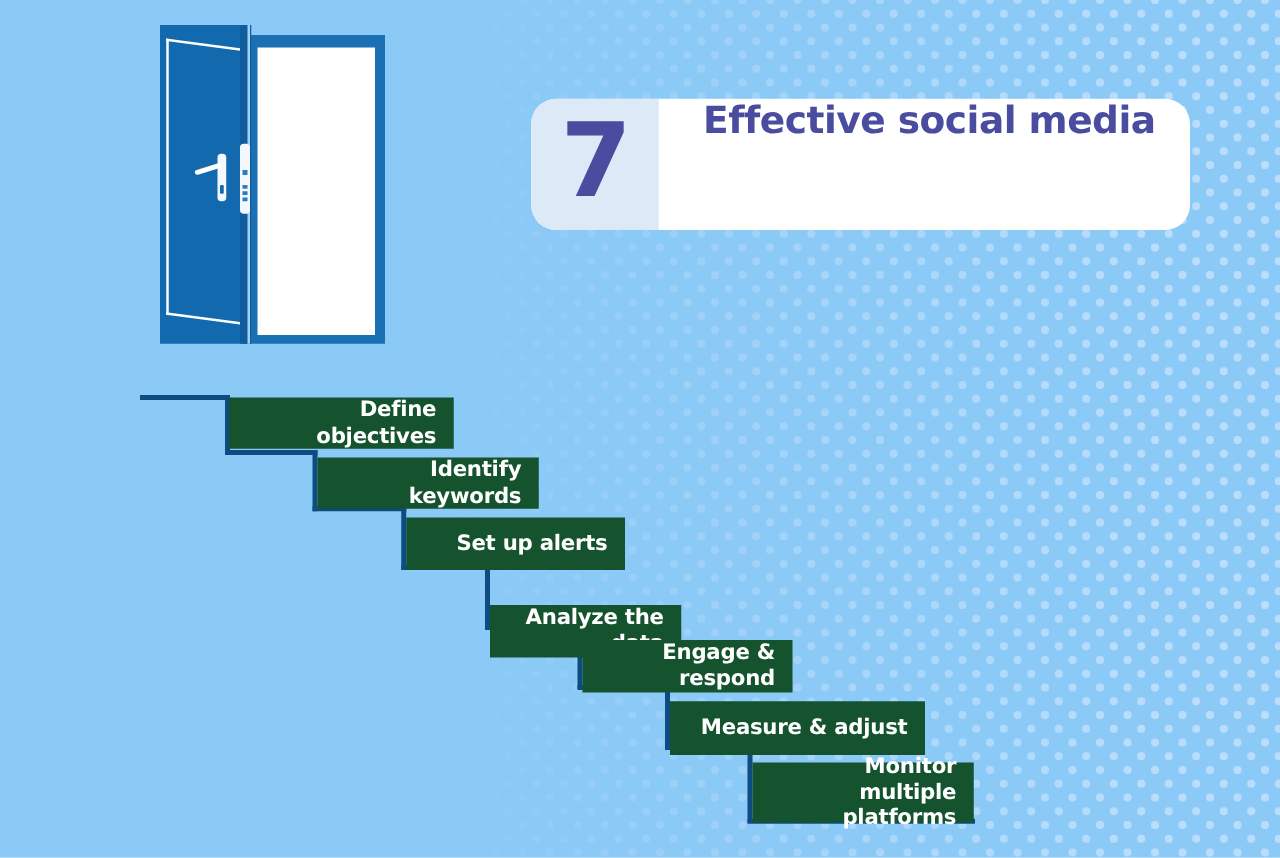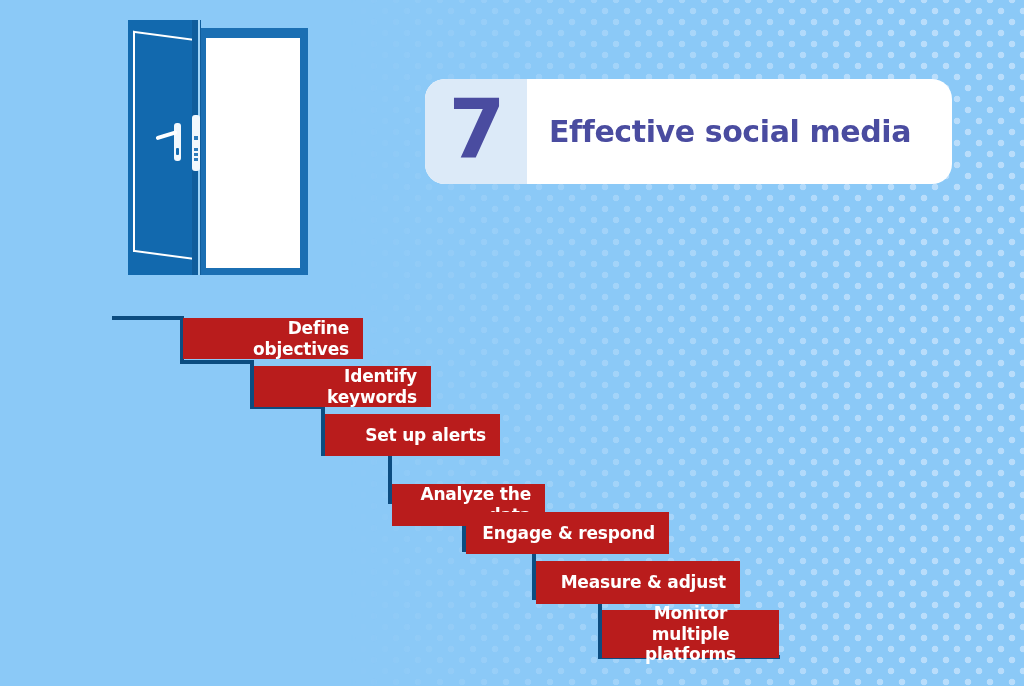--- a/index.html
+++ b/index.html
@@ -62,21 +62,21 @@
     font-size: 82px;
     font-weight: 700;
     line-height: 1;
     color: #4a4ca0;
     letter-spacing: -2px;
     transform: translateY(-2px);
   }
   .badge-title {
     flex: 1 1 auto;
     display: flex;
-    flex-direction: column;
+    flex-direction: row;
     justify-content: center;
     padding-left: 22px;
     padding-right: 14px;
   }
   .badge-title-line {
     font-family: "DejaVu Sans", sans-serif;
     font-size: 30px;
     font-weight: 700;
     line-height: 1.18;
     color: #4a4ca0;
@@ -204,38 +204,38 @@
     height: 686px;
     pointer-events: none;
   }
   .stair-line {
     position: absolute;
     background: #0c4c80;
   }
 
   .step {
     position: absolute;
-    background: #b91c1c;
+    background: #14532d;
     display: flex;
     align-items: center;
     box-sizing: border-box;
   }
   .step-label {
     font-family: "DejaVu Sans", sans-serif;
     font-size: 17px;
     font-weight: 700;
     color: #ffffff;
     letter-spacing: -0.2px;
     line-height: 1.22;
     width: 100%;
   }
   .step.align-right  { justify-content: flex-end; padding-right: 14px; padding-left: 14px; }
   .step.align-right .step-label { text-align: right; }
   .step.align-center { justify-content: center; padding: 0 14px; }
-  .step.align-center .step-label { text-align: center; }
+  .step.align-center .step-label { text-align: right; }
 </style>
 </head>
 <body>
 
 <div id="canvas">
 
   <div class="dots"></div>
 
   <div class="door-illustration">
     <div class="door-frame-outer"></div>
@@ -299,21 +299,21 @@
   </div>
 
   <div class="step align-right" style="left:254px; top:366px; width:177px; height:41px;">
     <span class="step-label">Identify keywords</span>
   </div>
 
   <div class="step align-right" style="left:392px; top:484px; width:153px; height:42px;">
     <span class="step-label">Analyze the data</span>
   </div>
 
-  <div class="step align-right" style="left:466px; top:512px; width:203px; height:42px;">
+  <div class="step align-right" style="left:466px; top:512px; width:168px; height:42px;">
     <span class="step-label">Engage &amp; respond</span>
   </div>
 
   <div class="step align-right" style="left:536px; top:561px; width:204px; height:43px;">
     <span class="step-label">Measure &amp; adjust</span>
   </div>
 
   <div class="step align-center" style="left:602px; top:610px; width:177px; height:48px;">
     <span class="step-label">Monitor multiple platforms</span>
   </div>

